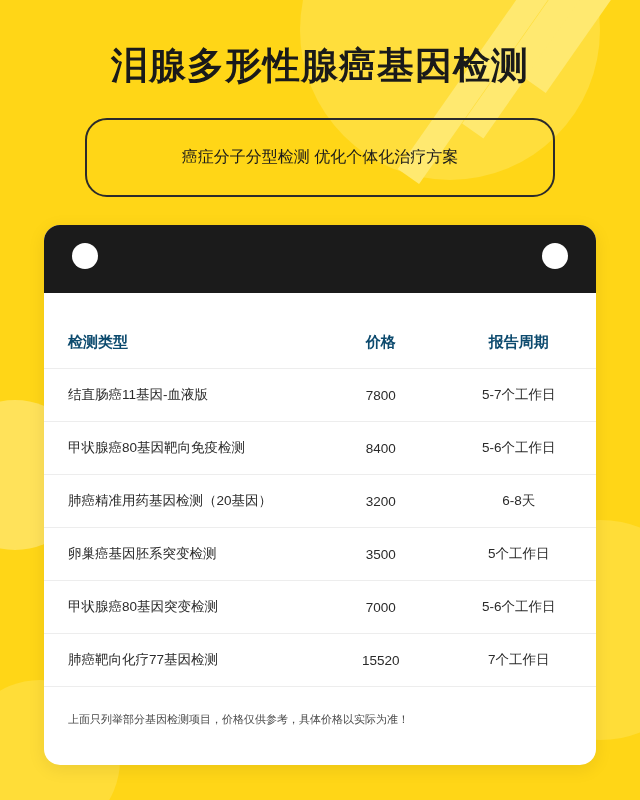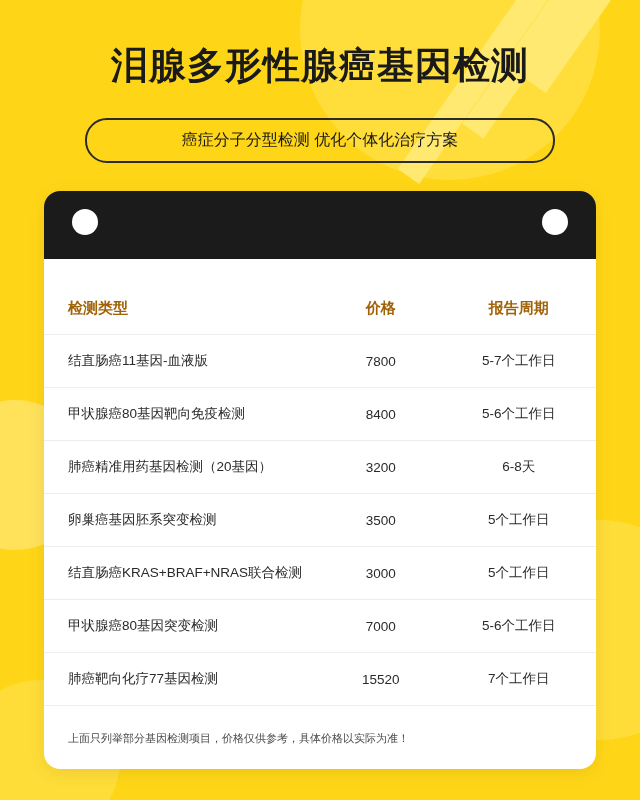--- a/index.html
+++ b/index.html
@@ -70,21 +70,21 @@
 
   
   .subtitle-wrap {
     display: flex;
     justify-content: center;
     margin-top: 30px;
   }
   .subtitle {
     border: 2px solid #2B2B2B;
     border-radius: 22px;
-    padding: 10px 26px;
+    padding: 27px 26px;
     font-size: 16px;
     color: #1A1A1A;
     min-width: 470px;
     text-align: center;
   }
 
   
   .card {
     position: relative;
     margin: 28px 44px 0 44px;
@@ -111,21 +111,21 @@
 
   
   table {
     width: 100%;
     border-collapse: collapse;
     margin-top: 22px;
   }
   thead th {
     font-size: 15px;
     font-weight: bold;
-    color: #a16207;
+    color: #0c4a6e;
     padding: 18px 0 16px 0;
     text-align: center;
   }
   thead th.col-type { text-align: left; padding-left: 24px; width: 50%; }
   thead th.col-price { width: 22%; }
   thead th.col-period { width: 28%; }
 
   tbody td {
     font-size: 13.5px;
     color: #2A2A2A;
@@ -193,25 +193,20 @@
           <td class="col-type">肺癌精准用药基因检测（20基因）</td>
           <td>3200</td>
           <td>6-8天</td>
         </tr>
         <tr>
           <td class="col-type">卵巢癌基因胚系突变检测</td>
           <td>3500</td>
           <td>5个工作日</td>
         </tr>
         <tr>
-          <td class="col-type">结直肠癌KRAS+BRAF+NRAS联合检测</td>
-          <td>3000</td>
-          <td>5个工作日</td>
-        </tr>
-        <tr>
           <td class="col-type">甲状腺癌80基因突变检测</td>
           <td>7000</td>
           <td>5-6个工作日</td>
         </tr>
         <tr>
           <td class="col-type">肺癌靶向化疗77基因检测</td>
           <td>15520</td>
           <td>7个工作日</td>
         </tr>
       </tbody>

